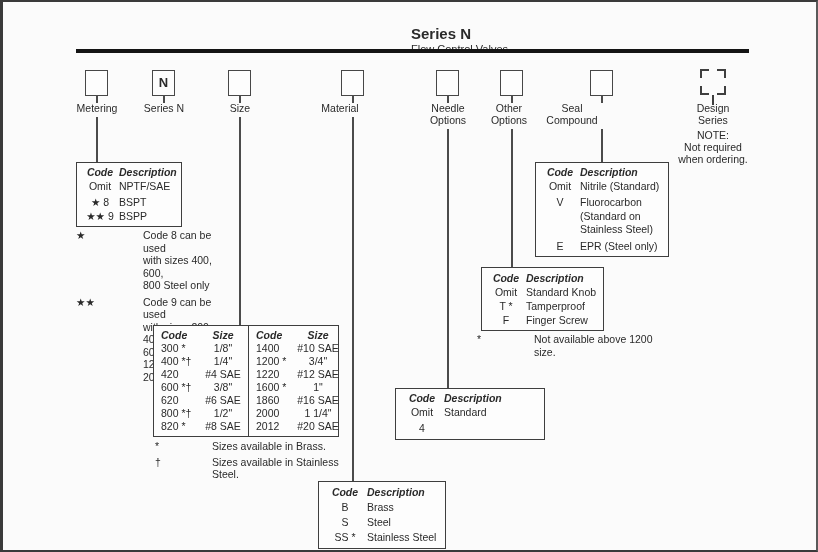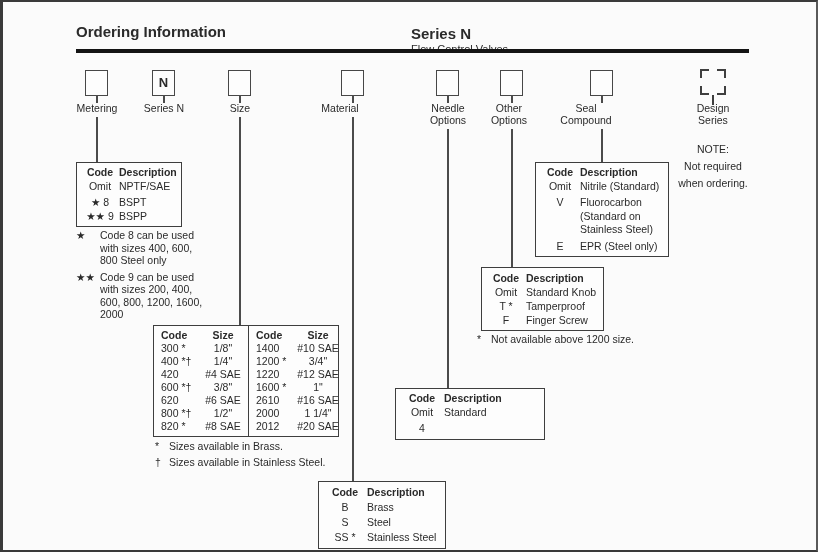--- a/index.html
+++ b/index.html
@@ -16,51 +16,50 @@
   .sec-title { left:73px; top:21px; font-size:15px; font-weight:bold; }
   .prod-line { left:408px; top:5px; font-size:11px;margin-top:36px; }
   .series-ttl { left:408px; top:23px; font-size:15px; font-weight:bold; }
   .rule { left:73px; top:47px; width:673px; height:4px; background:#141414; }
   
   .fbox { width:23px; height:26px; top:68px; border:1.5px solid #474747; background:#fdfdfd;
           box-sizing:border-box; text-align:center; font-weight:bold; font-size:13px; line-height:23px; }
   .tick { width:1.5px; height:8px; top:93px; background:#4b4b4b; }
   .flabel { top:101px; font-size:10.5px; line-height:11.5px; text-align:center; }
   .vline { width:1.5px; background:#4b4b4b; }
-  .note { left:668px; top:127px; width:84px; font-size:10.5px; line-height:17px;
-          text-align:center; white-space:pre-line;margin-top:12px; }
+  .note { left:668px; top:127px; width:84px; font-size:10.5px; line-height:12px;
+          text-align:center; white-space:pre-line; }
   
   .tbl { position:absolute; background:#fdfdfd; border:1.5px solid #3e3e3e; box-sizing:border-box;
          padding:3px 4px; font-size:10.5px; line-height:13.5px; }
   .trow { display:flex; }
-  .th { font-weight:bold; }
+  .th { font-weight:bold;font-style:italic; }
   .tc-code { flex:0 0 40px; text-align:center; white-space:nowrap; }
   .tc-desc { flex:1; white-space:pre-line; }
   .gap-top { margin-top:3px; }
   
   .size-tbl { padding:0; display:flex; }
   .size-half { padding:3px 2px; line-height:13px; }
   .size-half.right { border-left:1.5px solid #3e3e3e; }
   .size-row { display:flex; width:90px; }
   .sc-code { flex:0 0 44px; padding-left:5px; white-space:nowrap; box-sizing:border-box; }
   .sc-size { flex:1; text-align:center; white-space:nowrap; }
   
   .fnotes { position:absolute; font-size:10.5px; line-height:12.5px; display:flex;
             flex-direction:column; gap:4px; }
   .fn { display:flex; }
   .fn-marker { flex:0 0 24px; }
   .fn-marker.narrow { flex:0 0 14px; }
-  .fn-text { flex:1; white-space:pre-line; }
+  .fn-text { flex:1; white-space:pre-line;margin-left:43px; }
 </style>
 </head>
 <body>
 
 <div class="page">
 
-  <div class="abs sec-title">Ordering Information</div>
   <div class="abs prod-line">Flow Control Valves</div>
   <div class="abs series-ttl">Series N</div>
   <div class="abs rule"></div>
 
   <div class="abs fbox" style="left:82px"></div>
   <div class="abs fbox" style="left:149px">N</div>
   <div class="abs fbox" style="left:225px"></div>
   <div class="abs fbox" style="left:338px"></div>
   <div class="abs fbox" style="left:433px"></div>
   <div class="abs fbox" style="left:497px"></div>
@@ -77,21 +76,21 @@
   <div class="abs tick" style="left:444px"></div>
   <div class="abs tick" style="left:508px"></div>
   <div class="abs tick" style="left:598px"></div>
 
   <div class="abs flabel" style="left:59px;width:70px">Metering</div>
   <div class="abs flabel" style="left:126px;width:70px">Series N</div>
   <div class="abs flabel" style="left:202px;width:70px">Size</div>
   <div class="abs flabel" style="left:302px;width:70px">Material</div>
   <div class="abs flabel" style="left:417px;width:56px">Needle Options</div>
   <div class="abs flabel" style="left:478px;width:56px">Other Options</div>
-  <div class="abs flabel" style="left:550px;width:66px">Seal Compound</div>
+  <div class="abs flabel" style="left:536px;width:66px">Seal Compound</div>
   <div class="abs flabel" style="left:682px;width:56px">Design Series</div>
   <div class="abs note">NOTE:
 Not required
 when ordering.</div>
 
   <div class="abs vline" style="left:93px;top:115px;height:45px"></div>
   <div class="abs vline" style="left:236px;top:115px;height:208px"></div>
   <div class="abs vline" style="left:349px;top:115px;height:364px"></div>
   <div class="abs vline" style="left:444px;top:127px;height:259px"></div>
   <div class="abs vline" style="left:508px;top:127px;height:138px"></div>
@@ -182,21 +181,21 @@
         </div>
       <div class="size-row">
           <span class="sc-code">1220</span>
           <span class="sc-size">#12 SAE</span>
         </div>
       <div class="size-row">
           <span class="sc-code">1600 *</span>
           <span class="sc-size">1"</span>
         </div>
       <div class="size-row">
-          <span class="sc-code">2610</span>
+          <span class="sc-code">1860</span>
           <span class="sc-size">#16 SAE</span>
         </div>
       <div class="size-row">
           <span class="sc-code">2000</span>
           <span class="sc-size">1 1/4"</span>
         </div>
       <div class="size-row">
           <span class="sc-code">2012</span>
           <span class="sc-size">#20 SAE</span>
         </div>

